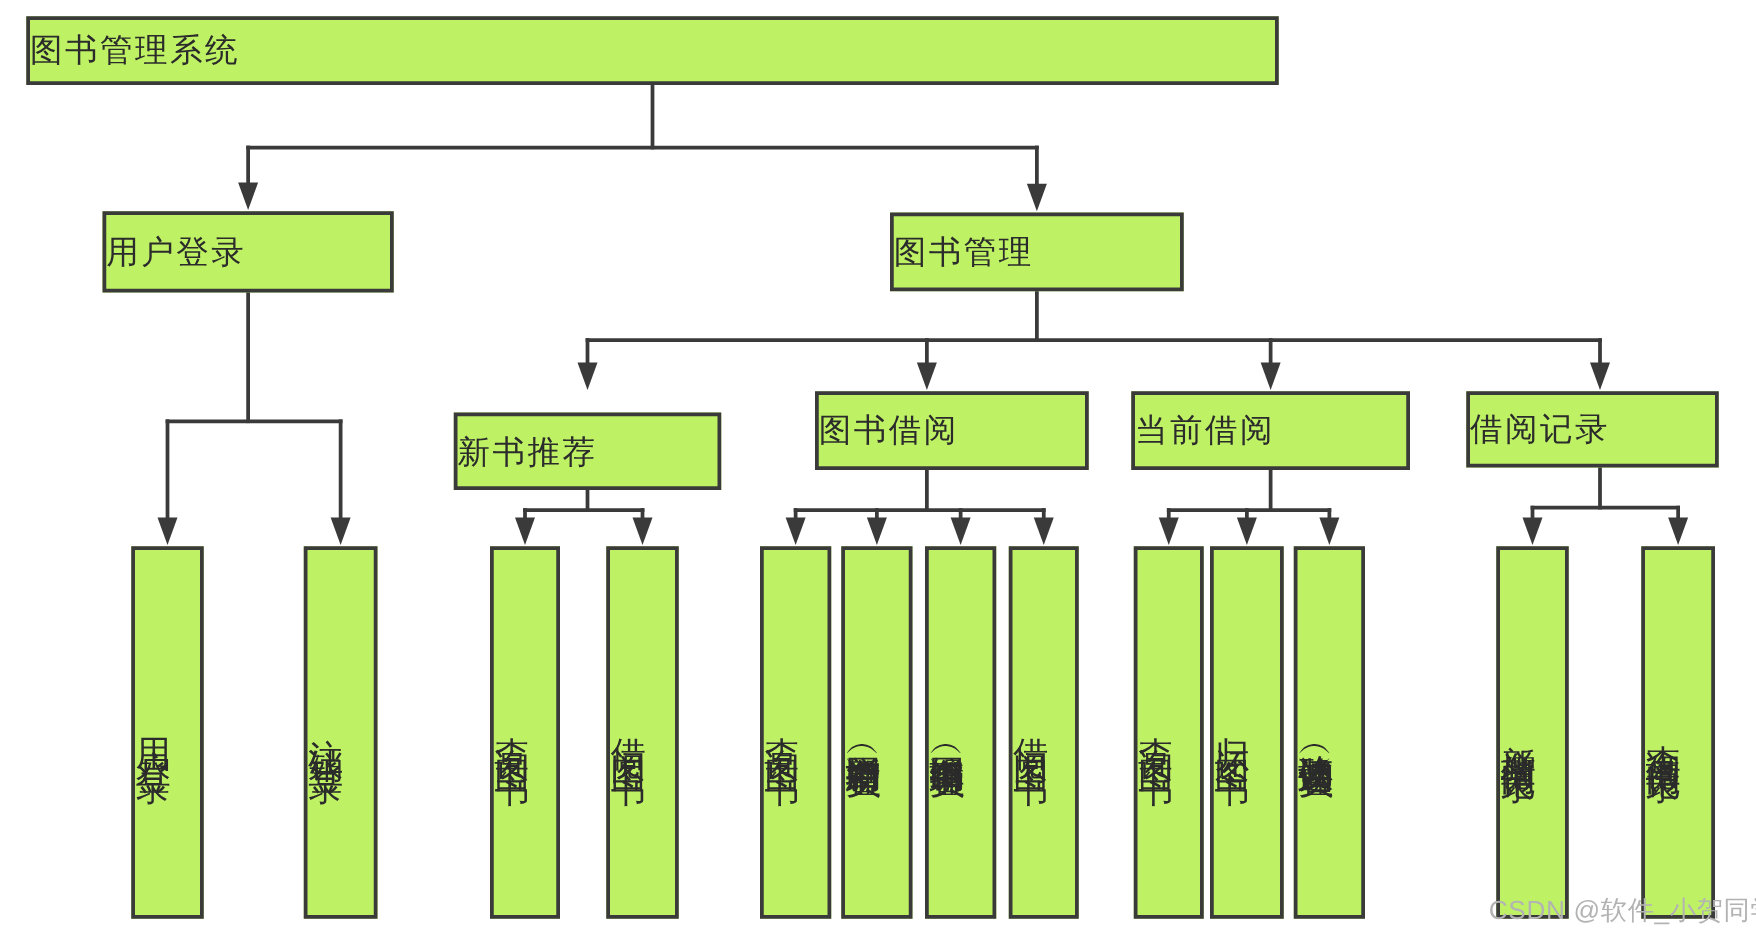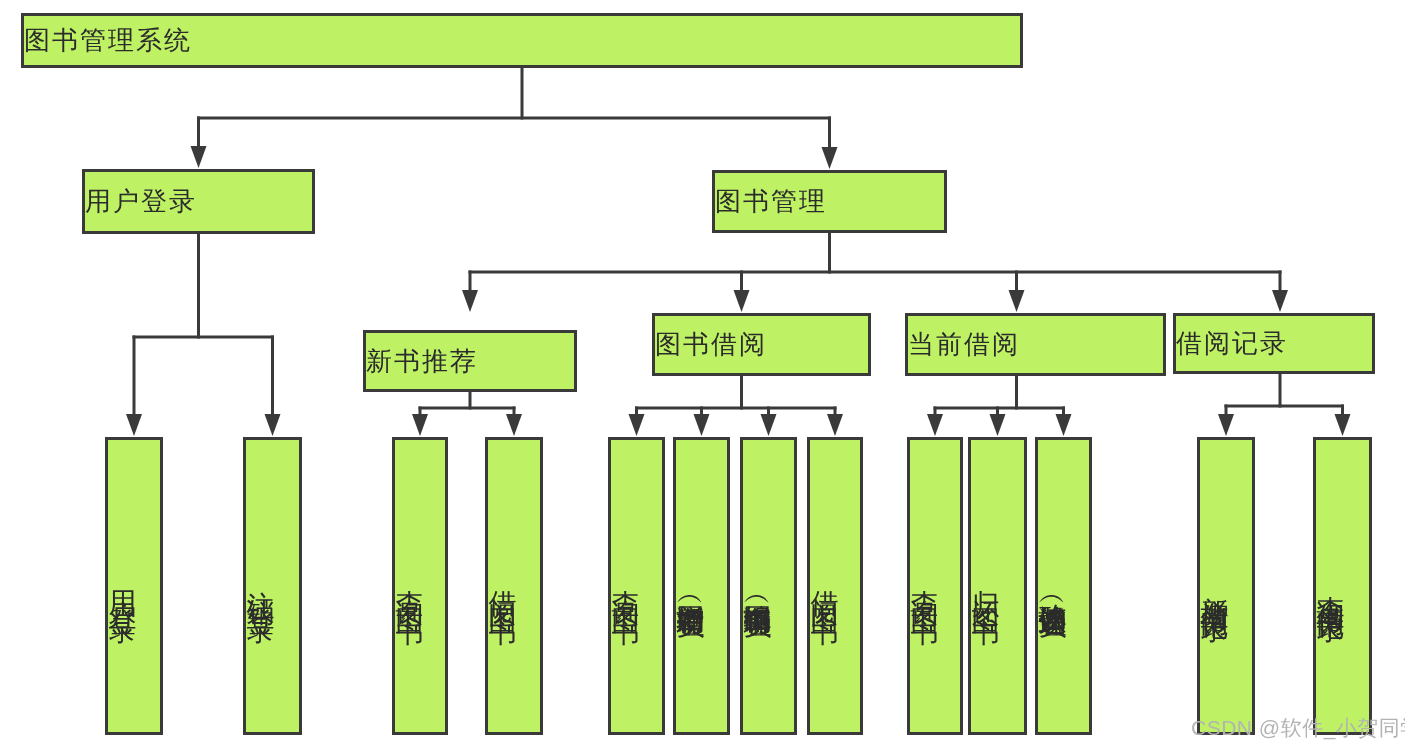--- a/index.html
+++ b/index.html
@@ -125,21 +125,21 @@
       </div>
       <div class="node h" style="left: 712px; top: 170px; width: 235px; height: 63px;">
         <span class="lbl">图书管理</span>
       </div>
       <div class="node h" style="left: 363px; top: 330px; width: 214px; height: 62px;">
         <span class="lbl">新书推荐</span>
       </div>
       <div class="node h" style="left: 632px; top: 313px; width: 219px; height: 63px; margin-left: 20px;">
         <span class="lbl">图书借阅</span>
       </div>
-      <div class="node h" style="left: 905px; top: 313px; width: 261px; height: 63px;">
+      <div class="node h" style="left: 905px; top: 313px; width: 223px; height: 63px;">
         <span class="lbl">当前借阅</span>
       </div>
       <div class="node h" style="left: 1173px; top: 313px; width: 202px; height: 61px;">
         <span class="lbl">借阅记录</span>
       </div>
       <div class="node v" style="left: 105px; top: 437px; width: 58px; height: 298px;">
         <span class="lbl ls-wide">用户登录</span>
       </div>
       <div class="node v" style="left: 243px; top: 437px; width: 59px; height: 298px;">
         <span class="lbl ls-wide">注销登录</span>

